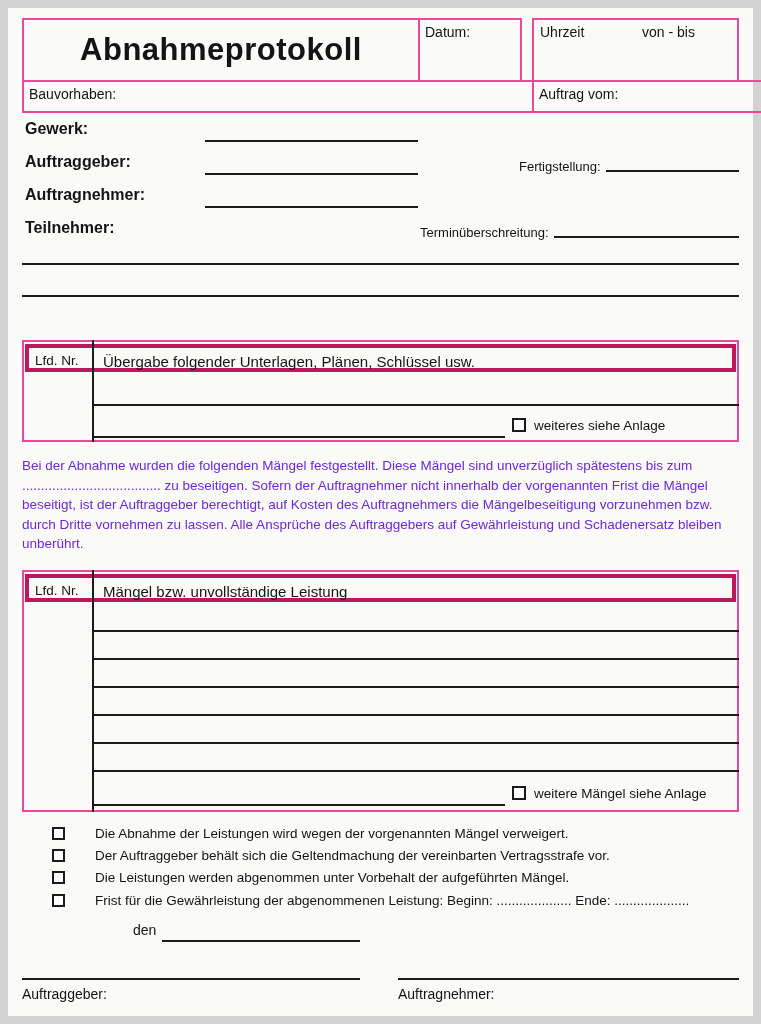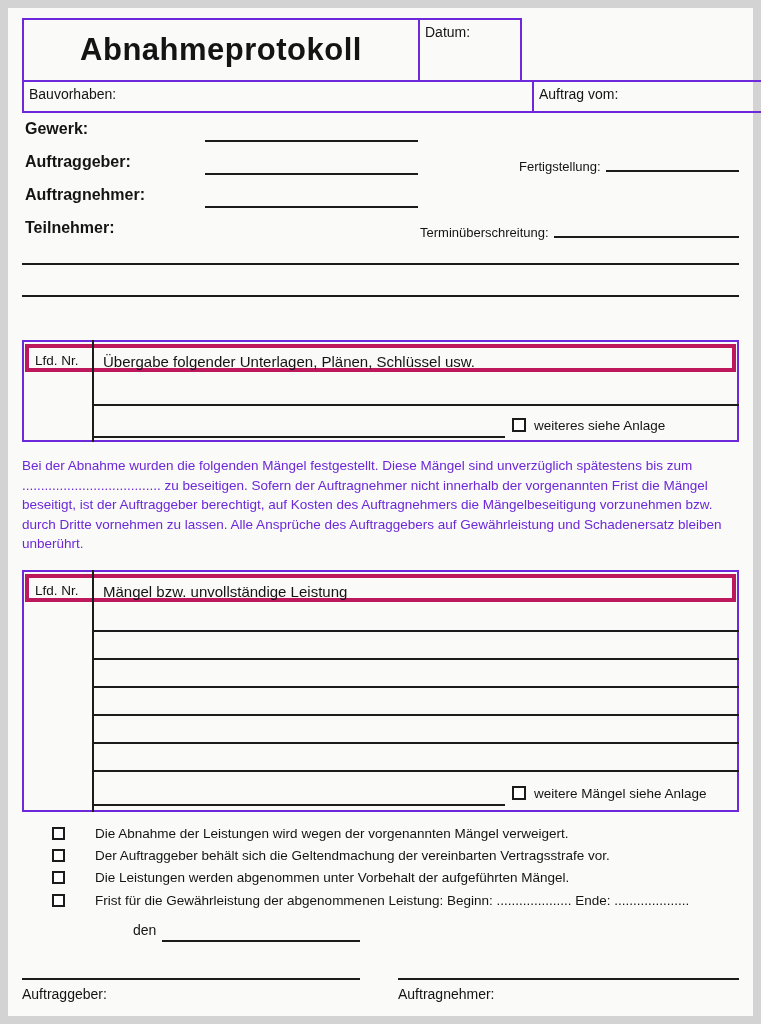--- a/index.html
+++ b/index.html
@@ -1,19 +1,19 @@
 <!DOCTYPE html>
 <html><head>
 <meta charset="utf-8">
 <style>
   *{margin:0;padding:0;box-sizing:border-box}
   body{font-family:"Liberation Sans","DejaVu Sans",sans-serif;background:#bdbdbd;color:#141414}
   .page{position:relative;width:761px;height:1024px;background:#d3d3d3;overflow:hidden;margin:0 auto}
   .sheet{position:absolute;left:8px;top:8px;width:745px;height:1008px;background:#fafaf8}
-  .box{position:absolute;border:2px solid #6d28d9;background:transparent}
+  .box{position:absolute;border:2px solid #ec4899;background:transparent}
   .line{position:absolute;height:2px;background:#1b1b1b}
   .vline{position:absolute;width:2px;background:#1b1b1b}
   .cb{position:absolute;width:14px;height:14px;border:2px solid #1b1b1b;background:#fff}
   .cb.small{width:13px;height:13px}
   .lbl{position:absolute;font-size:13.5px;white-space:nowrap}
   .lbl14{position:absolute;font-size:14px;white-space:nowrap}
   .blbl{position:absolute;font-size:16px;font-weight:bold;white-space:nowrap}
   .title-cell{display:flex;align-items:center;justify-content:center}
   .title{font-size:31px;font-weight:800;letter-spacing:.5px}
   .cellpad{padding:4px 5px;font-size:14px}
@@ -31,20 +31,24 @@
 <body>
 
 <div class="page">
   <div class="sheet"></div>
 
   <div class="box title-cell" style="left:22px;top:18px;width:398px;height:64px">
     <span class="title">Abnahmeprotokoll</span>
   </div>
   <div class="box cellpad" style="left:418px;top:18px;width:104px;height:64px">
     <span>Datum:</span>
+  </div>
+  <div class="box rel" style="left:532px;top:18px;width:207px;height:64px">
+    <span style="position:absolute;left:6px;top:4px;font-size:14px">Uhrzeit</span>
+    <span style="position:absolute;left:108px;top:4px;font-size:14px">von - bis</span>
   </div>
   <div class="box cellpad2" style="left:22px;top:80px;width:512px;height:33px">
     <span>Bauvorhaben:</span>
   </div>
   <div class="box cellpad2" style="left:532px;top:80px;width:250px;height:33px">
     <span>Auftrag vom:</span>
   </div>
 
   <span class="blbl" style="left:25px;top:120px">Gewerk:</span>
   <div class="line" style="left:205px;top:140px;width:213px"></div>

